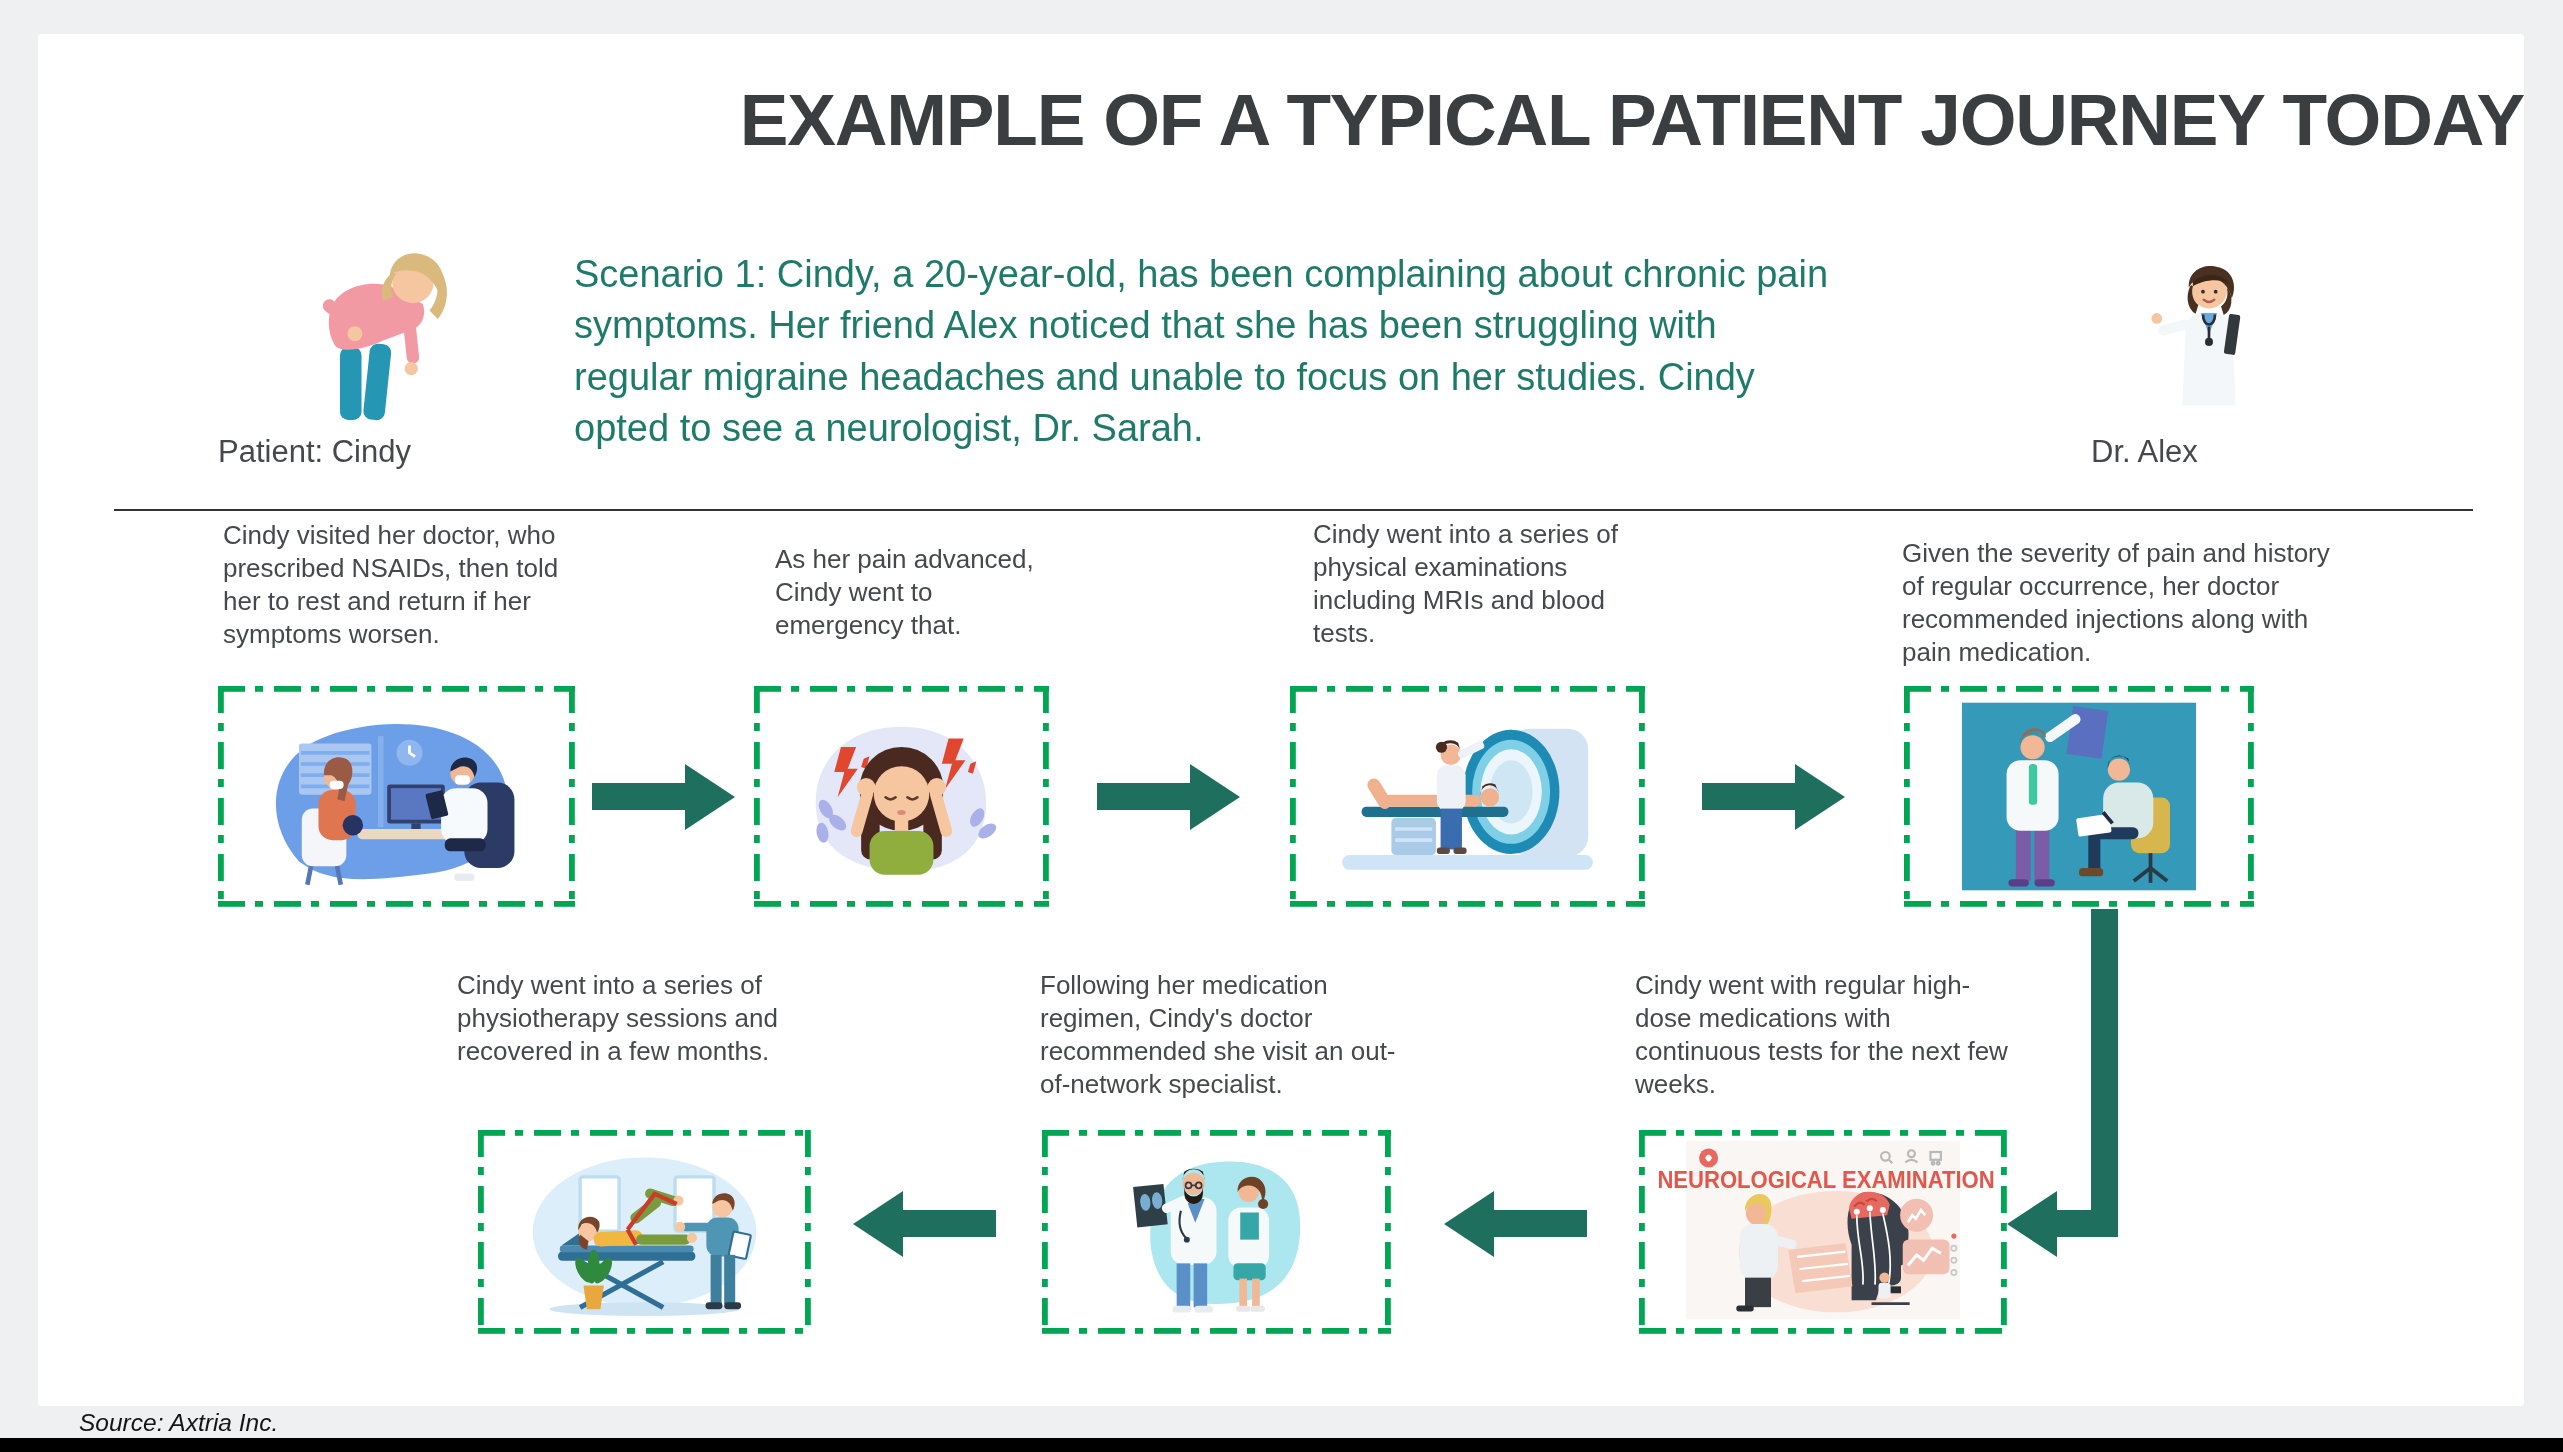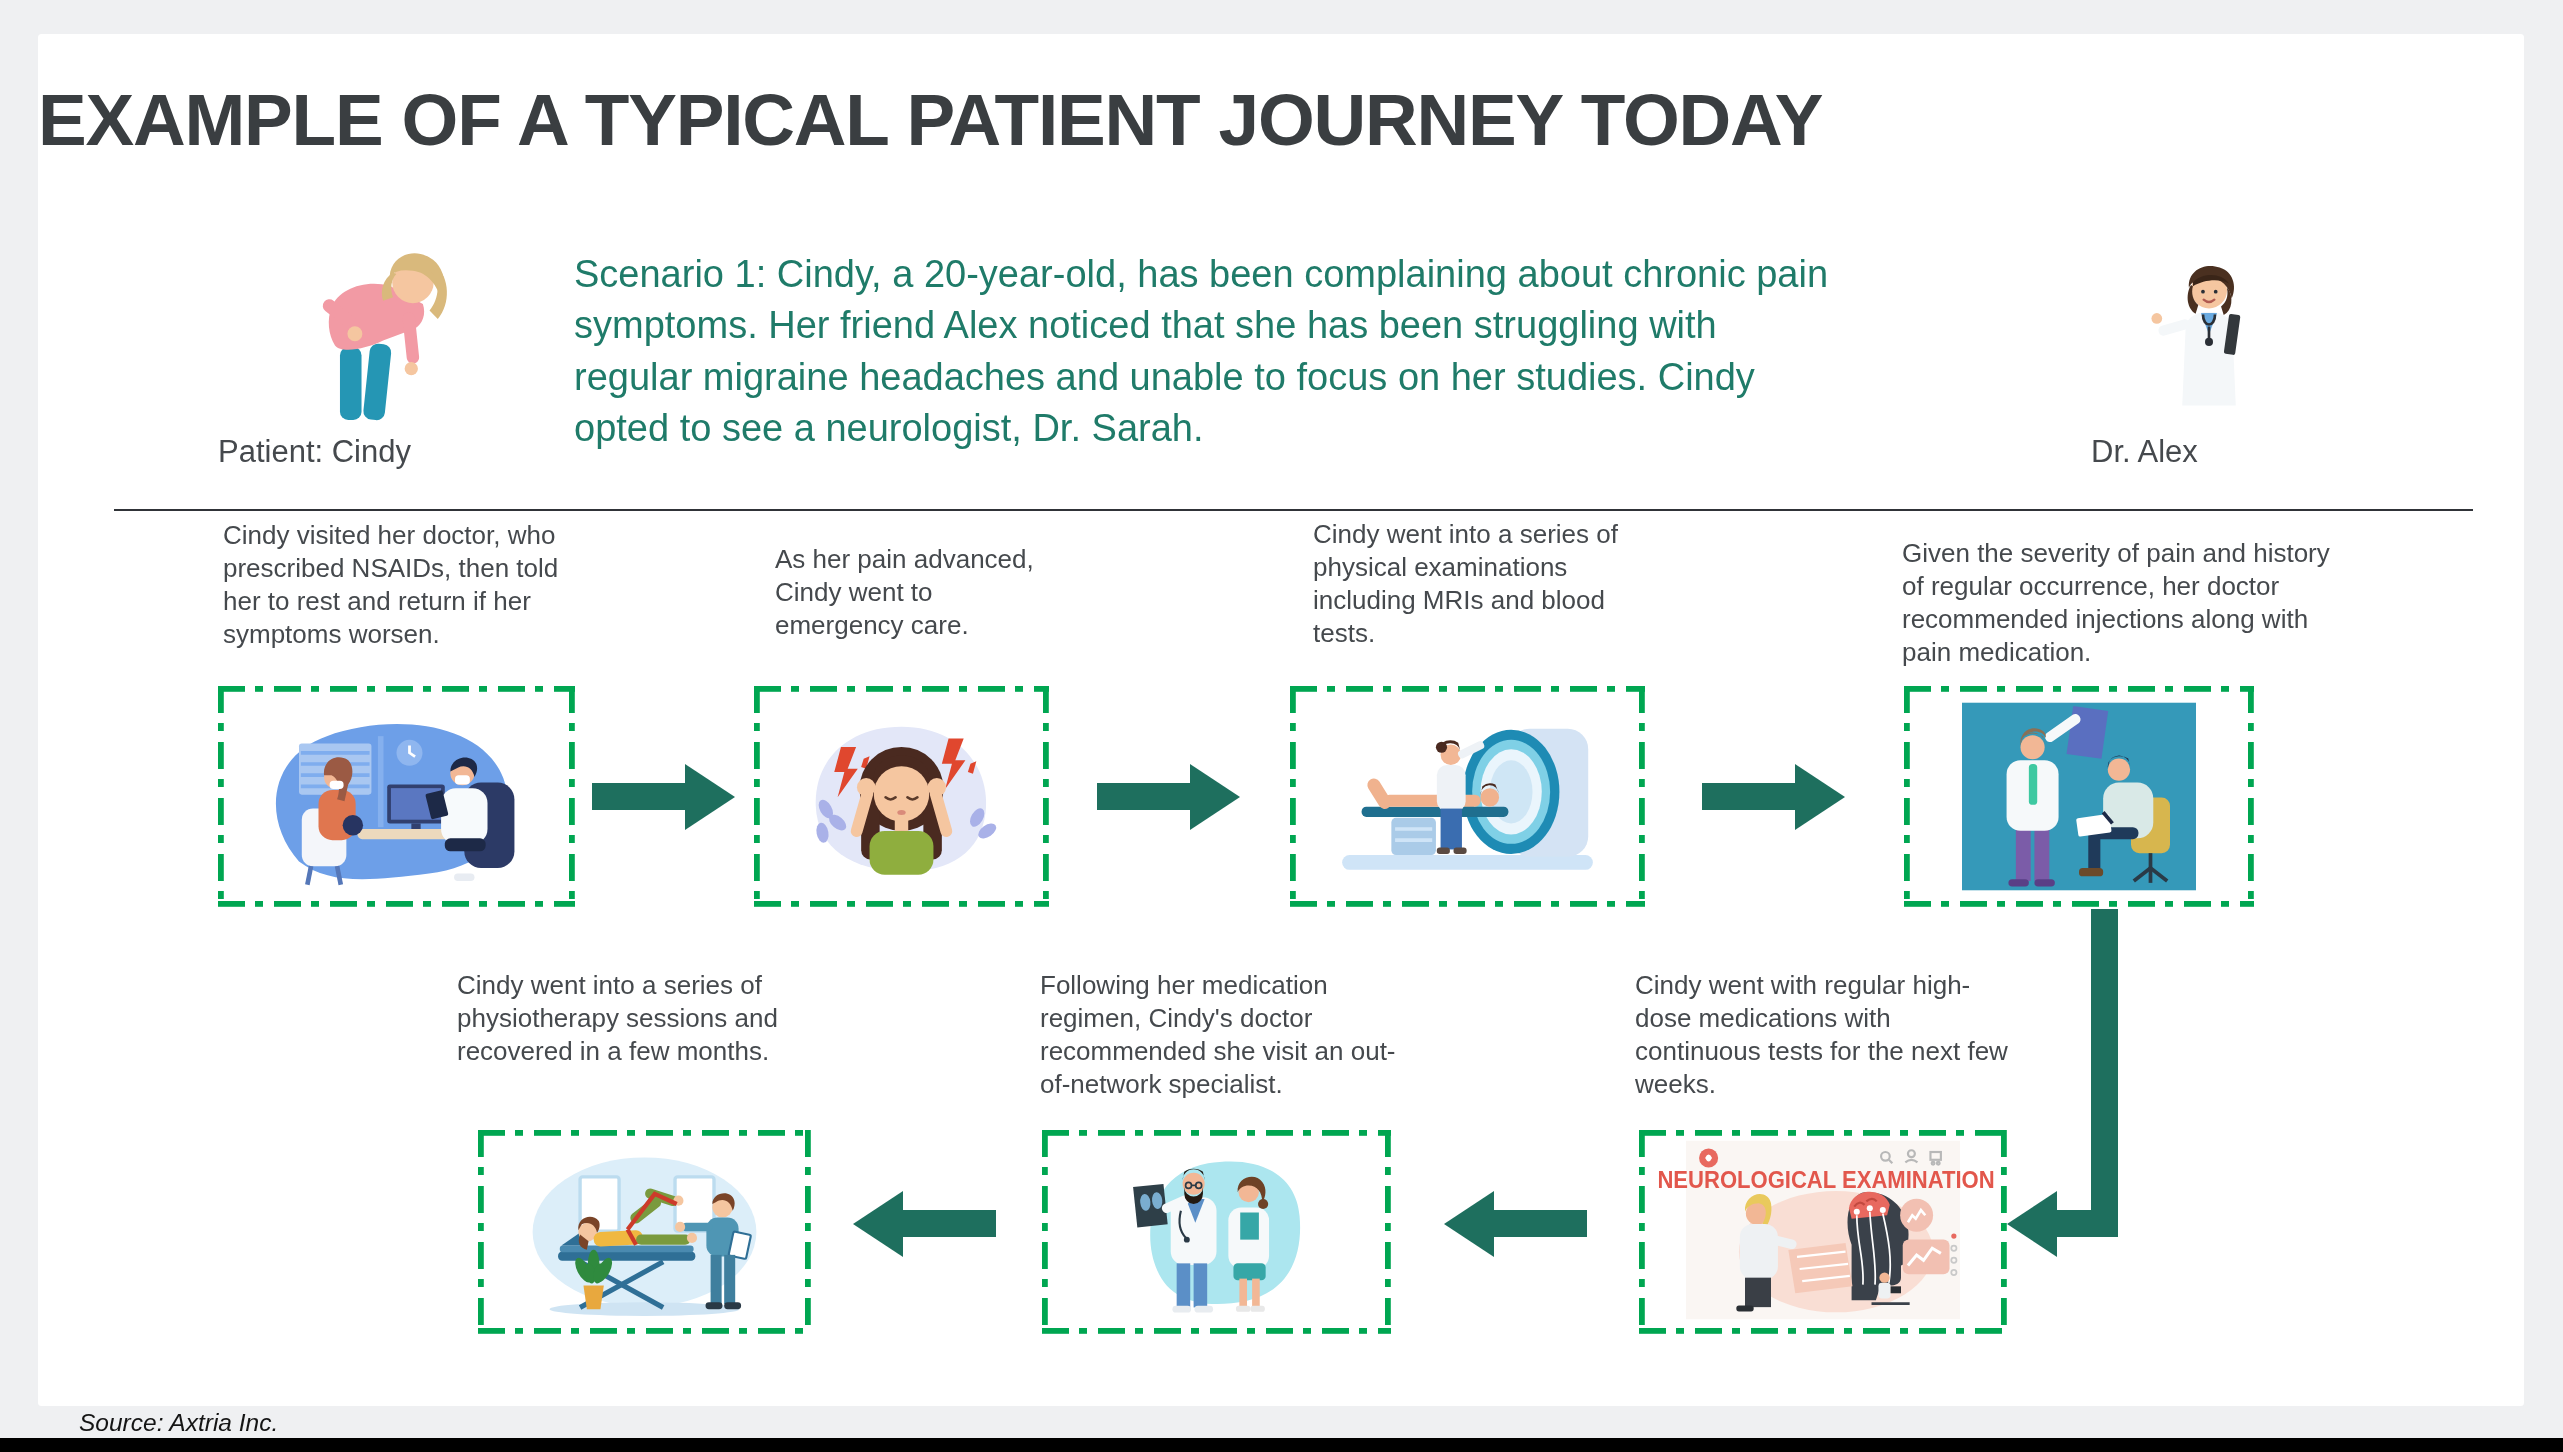--- a/index.html
+++ b/index.html
@@ -1,19 +1,19 @@
 <!DOCTYPE html>
 <html style="--accent_green: #00a651; --arrow_teal: #1e6f5e; --scenario_teal: #1f7b69; --banner_red: #e2574c; --title_dark: #3a3e41; --text_dark: #45494d; --page_bg: #eff0f2; --card_bg: #ffffff;font-size:9.3px"><head>
 <meta charset="utf-8">
 <style>
   html,body{margin:0;padding:0;background:#eff0f2;}
   #canvas{position:relative;width:2563px;height:1452px;background:var(--page_bg,#eff0f2);
     font-family:"Liberation Sans",sans-serif;overflow:hidden;}
   .card{position:absolute;left:38px;top:34px;width:2486px;height:1372px;background:var(--card_bg,#ffffff);border-radius:3.5px;}
-  .title{position:absolute;left:38px;top:80px;width:2486px;margin:0;text-align:left;
+  .title{position:absolute;left:38px;top:80px;width:2486px;margin:0;text-align:right;
     font-size:73px;font-weight:700;letter-spacing:-1.2px;color:var(--title_dark,#3a3e41);line-height:1.1;}
   .ill{position:absolute;}
   .plabel{position:absolute;font-size:31px;color:var(--text_dark,#3f4347);}
   #cindy{left:250px;top:231px;width:233px;height:199px;}
   #cindy-label{left:218px;top:434px;width:285px;}
   #sarah{left:2122px;top:231px;width:174px;height:199px;}
   #sarah-label{left:2091px;top:434px;width:233px;}
   .scenario{position:absolute;left:574px;top:249px;width:1270px;font-size:38px;line-height:1.35;
     color:var(--scenario_teal,#1f7b69);}
   .divider{position:absolute;left:114px;top:509px;width:2359px;height:2.3px;background:#303338;}
@@ -103,21 +103,21 @@
     <path d="M106,48 C118,34 148,32 160,50 C146,42 122,44 106,54 Z" fill="#3a2518"></path>
     <circle cx="121" cy="62" r="2.8" fill="#2a2f36"></circle>
       <circle cx="140" cy="62" r="2.8" fill="#2a2f36"></circle>
     <path d="M122,74 q8,7 16,0" stroke="#b05a50" stroke-width="3.5" fill="none" stroke-linecap="round"></path>
   </svg>
   <div id="sarah-label" class="plabel">Dr. Alex</div>
 
   <div class="divider"></div>
 
   <div id="t1" class="steptext">Cindy visited her doctor, who prescribed NSAIDs, then told her to rest and return if her symptoms worsen.</div>
-  <div id="t2" class="steptext">As her pain advanced, Cindy went to emergency care.</div>
+  <div id="t2" class="steptext">As her pain advanced, Cindy went to emergency that.</div>
   <div id="t3" class="steptext">Cindy went into a series of physical examinations including MRIs and blood tests.</div>
   <div id="t4" class="steptext">Given the severity of pain and history of regular occurrence, her doctor recommended injections along with pain medication.</div>
   <div id="t5" class="steptext">Cindy went with regular high-dose medications with continuous tests for the next few weeks.</div>
   <div id="t6" class="steptext">Following her medication regimen, Cindy's doctor recommended she visit an out-of-network specialist.</div>
   <div id="t7" class="steptext">Cindy went into a series of physiotherapy sessions and recovered in a few months.</div>
 
   <div id="b1" class="dashbox">
     <svg viewBox="0 0 320 210" preserveAspectRatio="xMidYMid meet">
       <path d="M55,175 C15,130 22,62 85,40 C150,16 250,22 275,85 C295,140 258,180 195,188 C130,196 88,200 55,175 Z" fill="#6d9fe8"></path>
       <rect x="55" y="48" width="78" height="55" rx="3" fill="#a9c7f1"></rect>

